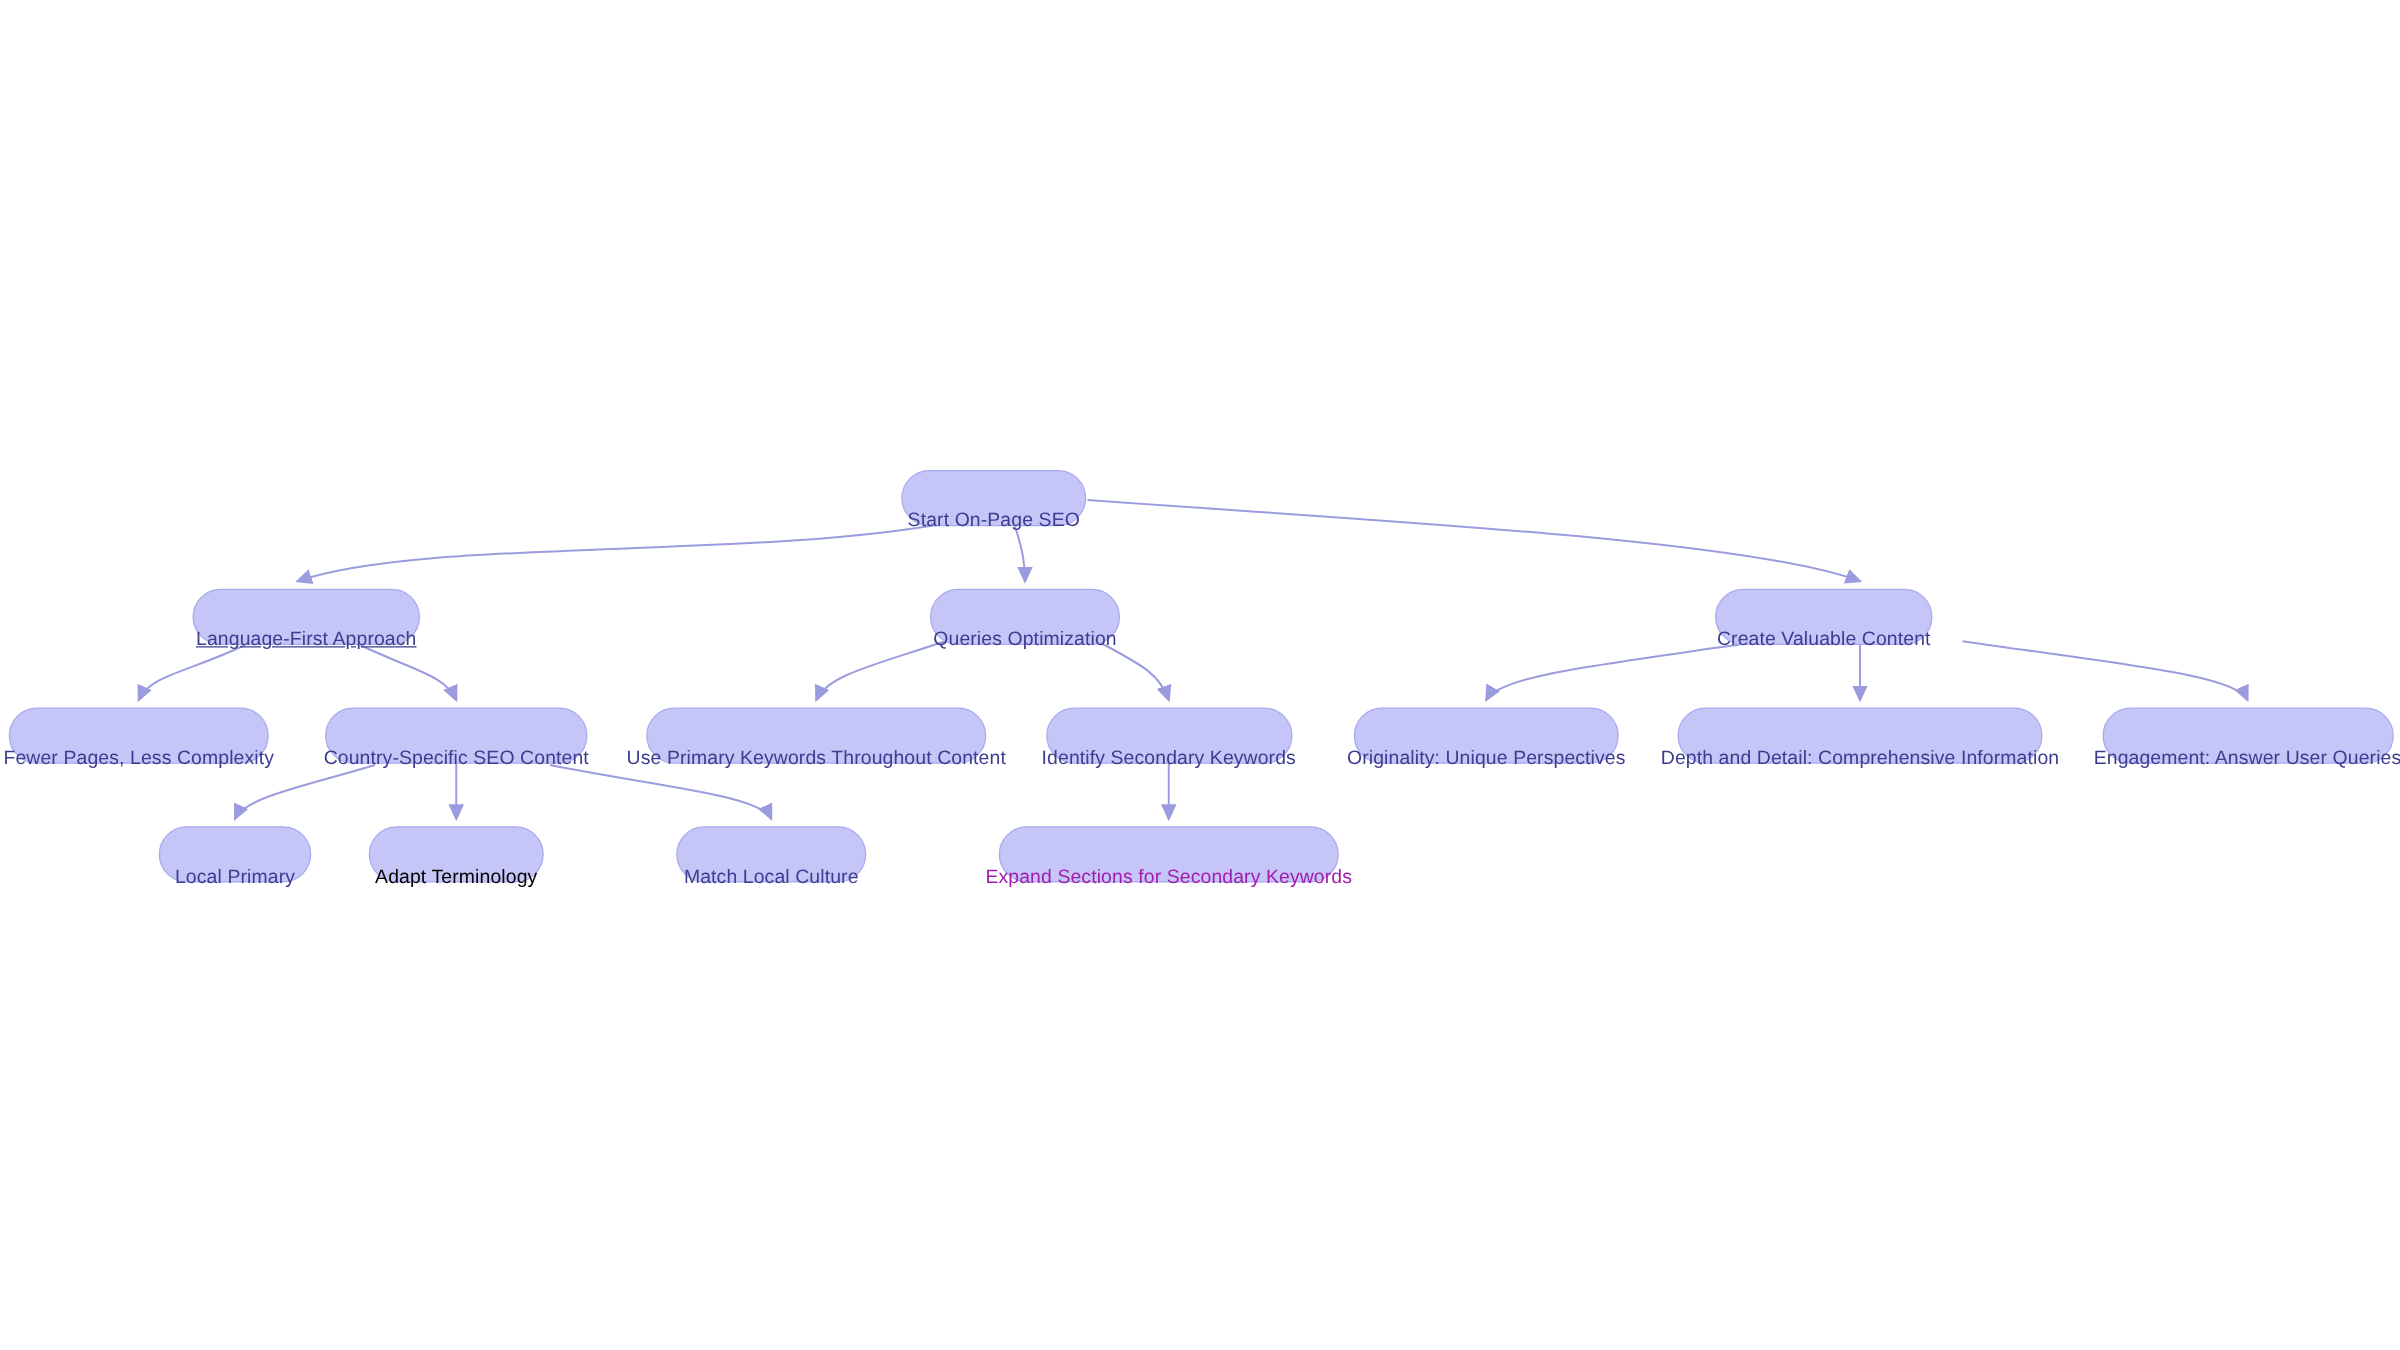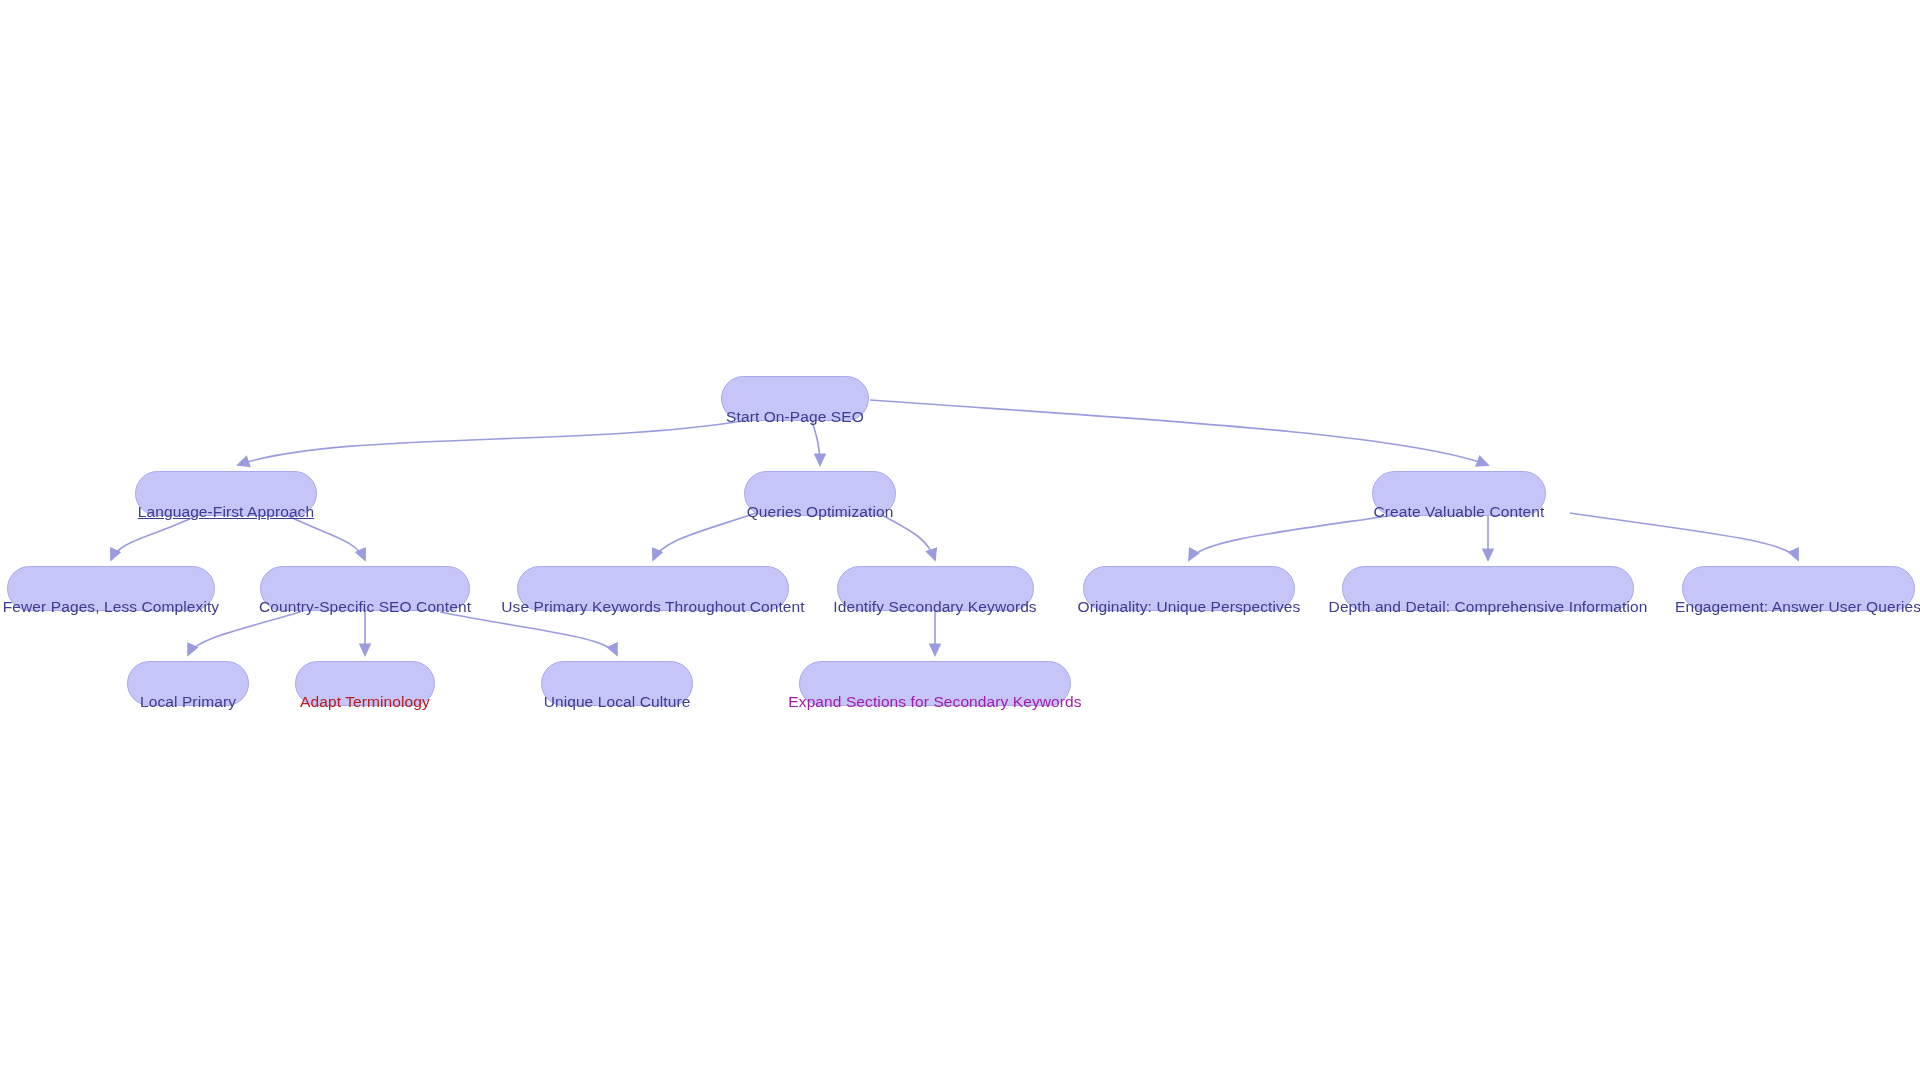--- a/index.html
+++ b/index.html
@@ -82,21 +82,21 @@
         <path d="M 365 611 C 365 632, 365 640, 365 655" fill="none" stroke="#9a9cdf" stroke-width="1.6" marker-end="url(#arrowhead)"></path>
         <path d="M 440 612 C 530 630, 608 636, 617 655" fill="none" stroke="#9a9cdf" stroke-width="1.6" marker-end="url(#arrowhead)"></path>
         <path d="M 935 611 C 935 632, 935 640, 935 655" fill="none" stroke="#9a9cdf" stroke-width="1.6" marker-end="url(#arrowhead)"></path>
       </g>
   </svg>
 
   <div id="node-layer">
       <div class="node" style="left: 721px; top: 375.5px; width: 148px; height: 45px; border-radius: 22.5px; background: rgb(197, 198, 247); border-color: rgb(168, 169, 239); color: rgb(60, 60, 144);">
         <span class="node-label">Start On-Page SEO</span>
       </div>
-      <div class="node" style="left: 135px; top: 470.5px; width: 182px; height: 45px; border-radius: 22.5px; background: rgb(197, 198, 247); border-color: rgb(168, 169, 239); color: rgb(60, 60, 144); text-decoration: underline;">
+      <div class="node" style="left: 154px; top: 470.5px; width: 182px; height: 45px; border-radius: 22.5px; background: rgb(197, 198, 247); border-color: rgb(168, 169, 239); color: rgb(60, 60, 144); text-decoration: underline;">
         <span class="node-label">Language-First Approach</span>
       </div>
       <div class="node" style="left: 744px; top: 470.5px; width: 152px; height: 45px; border-radius: 22.5px; background: rgb(197, 198, 247); border-color: rgb(168, 169, 239); color: rgb(60, 60, 144);">
         <span class="node-label">Queries Optimization</span>
       </div>
       <div class="node" style="left: 1372px; top: 470.5px; width: 174px; height: 45px; border-radius: 22.5px; background: rgb(197, 198, 247); border-color: rgb(168, 169, 239); color: rgb(60, 60, 144);">
         <span class="node-label">Create Valuable Content</span>
       </div>
       <div class="node" style="left: 7px; top: 565.5px; width: 208px; height: 45px; border-radius: 22.5px; background: rgb(197, 198, 247); border-color: rgb(168, 169, 239); color: rgb(60, 60, 144);">
         <span class="node-label">Fewer Pages, Less Complexity</span>
@@ -115,23 +115,23 @@
       </div>
       <div class="node" style="left: 1342px; top: 565.5px; width: 292px; height: 45px; border-radius: 22.5px; background: rgb(197, 198, 247); border-color: rgb(168, 169, 239); color: rgb(60, 60, 144);">
         <span class="node-label">Depth and Detail: Comprehensive Information</span>
       </div>
       <div class="node" style="left: 1681.5px; top: 565.5px; width: 233px; height: 45px; border-radius: 22.5px; background: rgb(197, 198, 247); border-color: rgb(168, 169, 239); color: rgb(60, 60, 144);">
         <span class="node-label">Engagement: Answer User Queries</span>
       </div>
       <div class="node" style="left: 127px; top: 660.5px; width: 122px; height: 45px; border-radius: 22.5px; background: rgb(197, 198, 247); border-color: rgb(168, 169, 239); color: rgb(60, 60, 144);">
         <span class="node-label">Local Primary</span>
       </div>
-      <div class="node" style="left: 295px; top: 660.5px; width: 140px; height: 45px; border-radius: 22.5px; background: rgb(197, 198, 247); border-color: rgb(168, 169, 239); color: #b91c1c;">
+      <div class="node" style="left: 295px; top: 660.5px; width: 140px; height: 45px; border-radius: 22.5px; background: rgb(197, 198, 247); border-color: rgb(168, 169, 239); color: #000000;">
         <span class="node-label">Adapt Terminology</span>
       </div>
       <div class="node" style="left: 541px; top: 660.5px; width: 152px; height: 45px; border-radius: 22.5px; background: rgb(197, 198, 247); border-color: rgb(168, 169, 239); color: rgb(60, 60, 144);">
-        <span class="node-label">Unique Local Culture</span>
+        <span class="node-label">Match Local Culture</span>
       </div>
       <div class="node" style="left: 799px; top: 660.5px; width: 272px; height: 45px; border-radius: 22.5px; background: rgb(197, 198, 247); border-color: rgb(168, 169, 239); color: #a21caf;">
         <span class="node-label">Expand Sections for Secondary Keywords</span>
       </div>
     </div>
 </div>
 
 </body></html>

